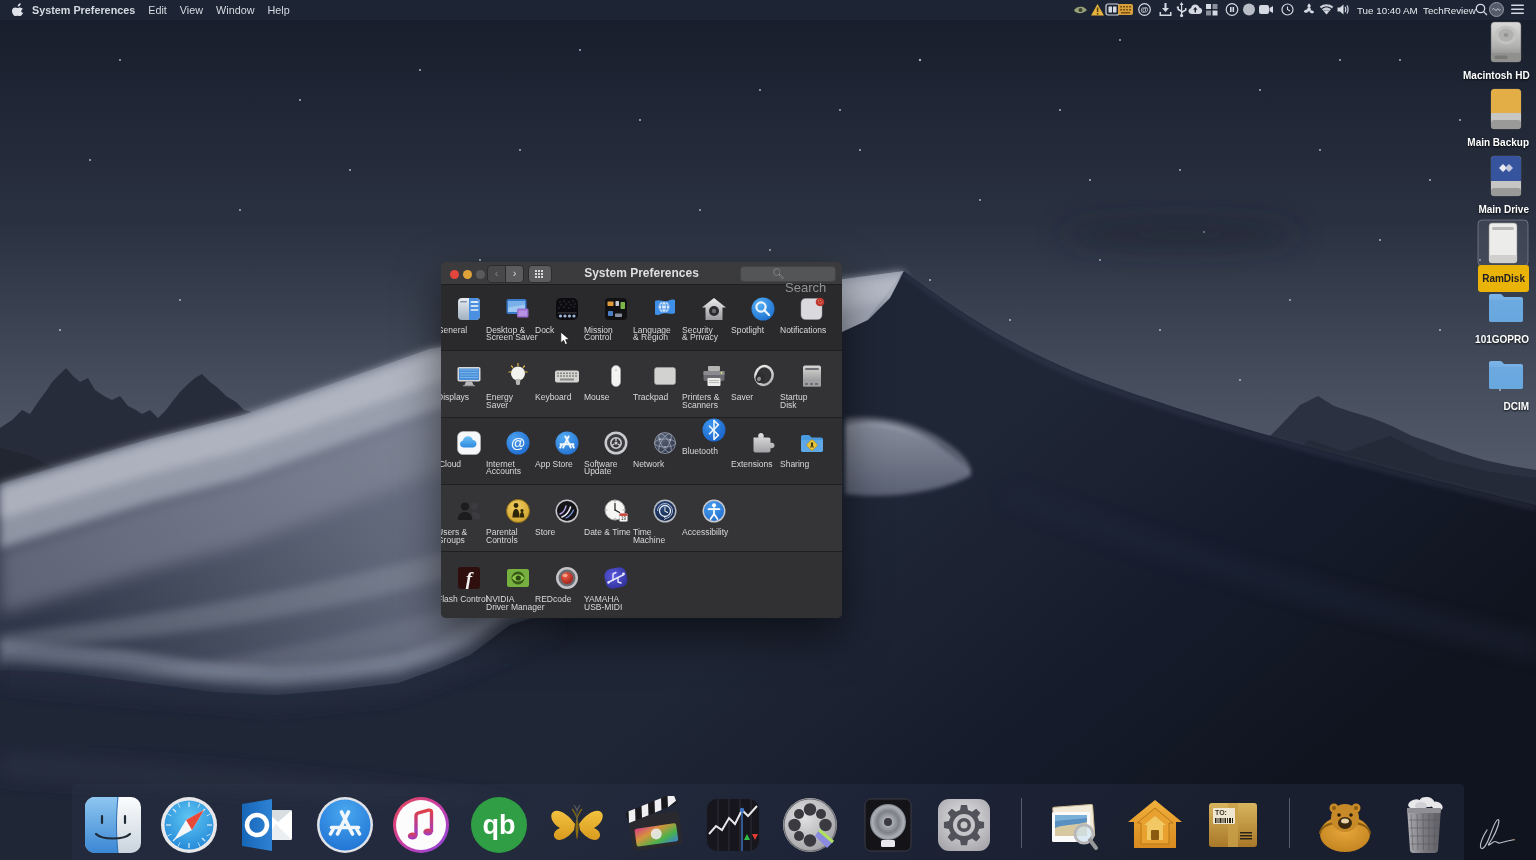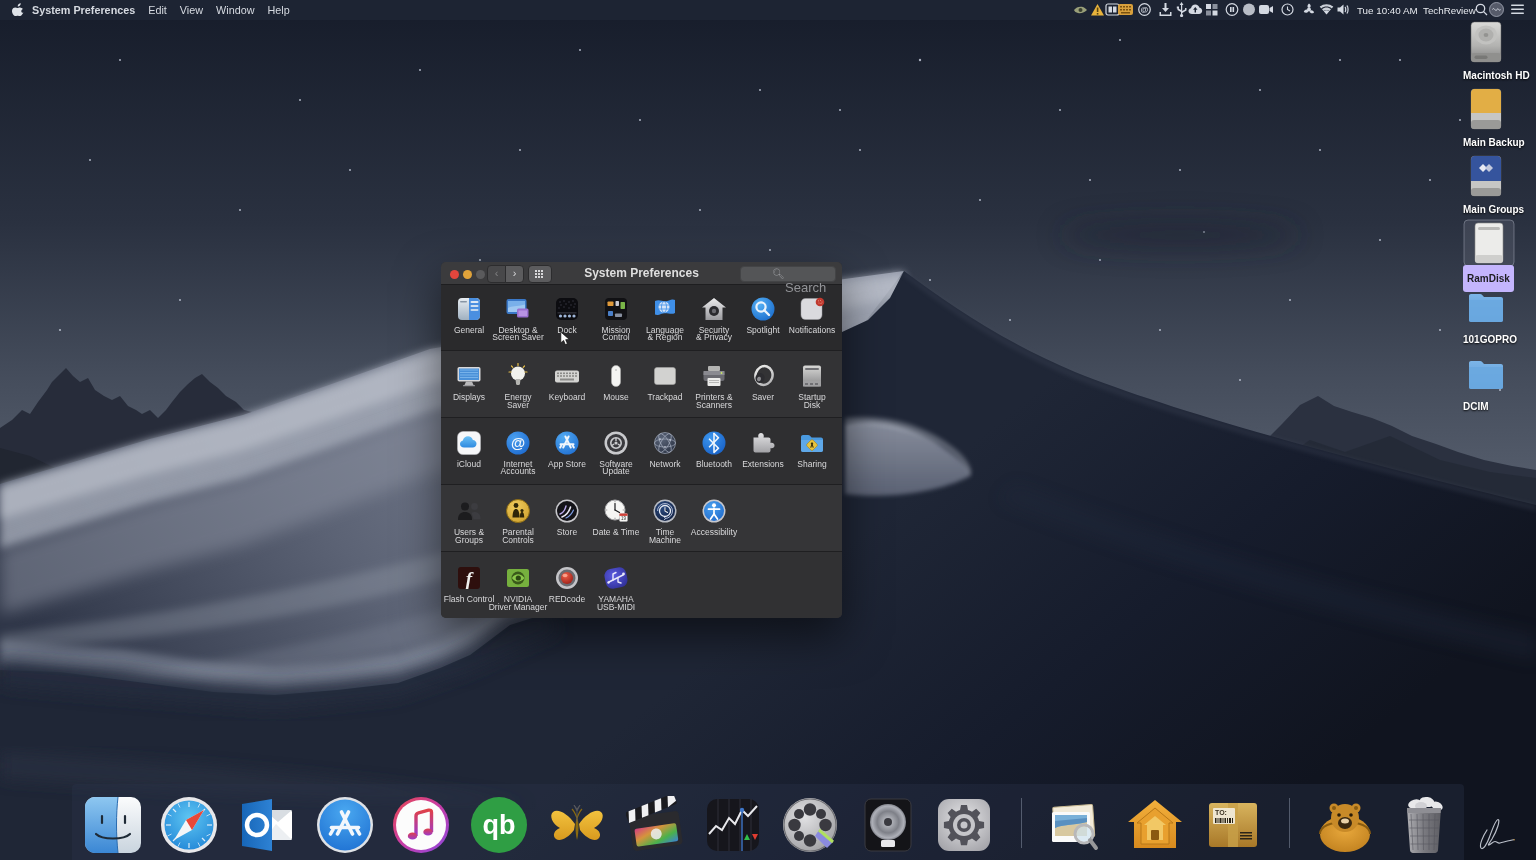--- a/index.html
+++ b/index.html
@@ -11,25 +11,25 @@
 color:#d6dae1;font-size:10.8px;display:flex;align-items:center;z-index:50;}
 #menubar .mitem{margin:0 6.5px;white-space:nowrap;}
 #menubar .bold{font-weight:bold;}
 #mright{position:absolute;right:0;top:0;height:20px;display:flex;align-items:center;color:#dfe3e9;}
 
 #win{position:absolute;left:441px;top:262px;width:401px;height:356px;border-radius:5px;
 box-shadow:0 18px 45px rgba(0,0,0,.55);overflow:hidden;z-index:40;font-family:"Liberation Sans",sans-serif;}
 #titlebar{position:absolute;left:0;top:0;width:100%;height:22px;background:#3b3b3d;border-bottom:1px solid #1e1e20;}
 .tl{position:absolute;top:7.5px;width:9px;height:9px;border-radius:50%;}
 .row{position:absolute;left:0;width:100%;}
-.cell{position:absolute;width:64px;text-align:center;color:#d9d9db;font-size:8.5px;line-height:7.6px;}
+.cell{position:absolute;width:64px;text-align:left;color:#d9d9db;font-size:8.5px;line-height:7.6px;}
 .cell .ic{display:block;margin:0 auto 3px auto;}
 .cell .lb{display:block;}
 
-.dicon{position:absolute;width:66px;text-align:left;z-index:10;}
+.dicon{position:absolute;width:66px;text-align:right;z-index:10;}
 .dicon .dlab{color:#fff;font-size:10px;font-weight:bold;text-shadow:0 1px 2px rgba(0,0,0,.9);margin-top:2px;white-space:nowrap;}
 
 #dock{position:absolute;left:72px;top:784px;width:1392px;height:76px;background:rgba(44,52,74,.35);
 border-radius:4px 4px 0 0;z-index:30;}
 .dockic{position:absolute;top:12px;}
 </style>
 </head>
 <body>
 <div id="stage">
 
@@ -305,27 +305,27 @@
 <rect x="8" y="26" width="30" height="10" fill="#c6c6c4"></rect>
 <rect x="8" y="33" width="30" height="9" rx="3" fill="#9a9a98"></rect>
 </svg><div class="dlab">Main Backup</div></div>
 <div class="dicon" style="left:1463px;top:154px"><svg width="46" height="44" viewBox="0 0 46 44">
 <rect x="8" y="2" width="30" height="40" rx="3.5" fill="#b9b9b7" stroke="#626260" stroke-width="0.5"></rect>
 <path d="M8,5.5 C8,3.6 9.6,2 11.5,2 L34.5,2 C36.4,2 38,3.6 38,5.5 L38,27 L8,27 Z" fill="#35549d"></path>
 <path d="M20,10 L24,14 L20,18 L16,14 Z" fill="#e8eaf2"></path>
           <path d="M26,10 L30,14 L26,18 L22,14 Z" fill="#c3c9dd"></path>
 <rect x="8" y="27" width="30" height="9" fill="#c6c6c4"></rect>
 <rect x="8" y="34" width="30" height="8" rx="3" fill="#9a9a98"></rect>
-</svg><div class="dlab">Main Groups</div></div>
+</svg><div class="dlab">Main Drive</div></div>
 <div class="dicon" style="left:1463px;top:219px"><svg width="52" height="48" viewBox="0 0 52 48">
 <rect x="1" y="1" width="50" height="46" rx="4" fill="rgba(120,125,140,0.25)" stroke="rgba(160,165,180,0.5)" stroke-width="1"></rect>
 <rect x="12" y="4" width="28" height="40" rx="3" fill="#ececea" stroke="#8a8a88" stroke-width="0.6"></rect>
 <rect x="15" y="8" width="22" height="3" rx="1.5" fill="#b9b9b7"></rect>
 <rect x="12" y="36" width="28" height="8" rx="3" fill="#cfcfcd"></rect>
-</svg><div class="dlab"><span style="background:#c4b5fd;color:#1e1e22;border-radius:3px;padding:8px 4px;text-shadow:none">RamDisk</span></div></div>
+</svg><div class="dlab"><span style="background:#eab308;color:#1e1e22;border-radius:3px;padding:8px 4px;text-shadow:none">RamDisk</span></div></div>
 <div class="dicon" style="left:1463px;top:288px"><svg width="46" height="40" viewBox="0 0 46 40">
 <defs>
             <linearGradient id="fg4" x1="0" y1="0" x2="0" y2="1">
               <stop offset="0" stop-color="#7cb5e8"></stop>
               <stop offset="1" stop-color="#5a98d4"></stop>
             </linearGradient>
           </defs>
 <path d="M6,8 C6,6.9 6.9,6 8,6 L17,6 C18,6 18.6,6.4 19.2,7 L21,9 L38,9 C39.1,9 40,9.9 40,11 L40,32 C40,33.1 39.1,34 38,34 L8,34 C6.9,34 6,33.1 6,32 Z" fill="url(#fg4)"></path>
 <path d="M6,12 L40,12 L40,32 C40,33.1 39.1,34 38,34 L8,34 C6.9,34 6,33.1 6,32 Z" fill="#6aa8e0" opacity="0.9"></path>
 </svg><div class="dlab">101GOPRO</div></div>
@@ -687,21 +687,21 @@
 <circle cx="15" cy="15" r="10.5"></circle>
             </g>
 <g fill="#d8dde8">
               <circle cx="10" cy="11" r="0.8"></circle>
               <circle cx="20" cy="12" r="0.8"></circle>
               <circle cx="15" cy="19" r="0.8"></circle>
             </g>
           </svg>
           <span class="lb">Network</span>
         </div>
-<div class="cell" style="left:241.0px;top:166px">
+<div class="cell" style="left:241.0px;top:153px">
           <svg class="ic" width="30" height="30" viewBox="0 0 30 30">
             <defs>
               <radialGradient id="pblu22" cx="0.35" cy="0.28" r="0.95">
                 <stop offset="0" stop-color="#3c96ee"></stop>
                 <stop offset="1" stop-color="#1258c0"></stop>
               </radialGradient>
             </defs>
 <circle cx="15" cy="15" r="11.5" fill="url(#pblu22)"></circle>
 <g stroke="#eef5fc" stroke-width="1.6" fill="none" stroke-linejoin="round" stroke-linecap="round">
 <path d="M15,5.5 L15,24.5 L19.5,20.2 L10.5,11.2"></path>

